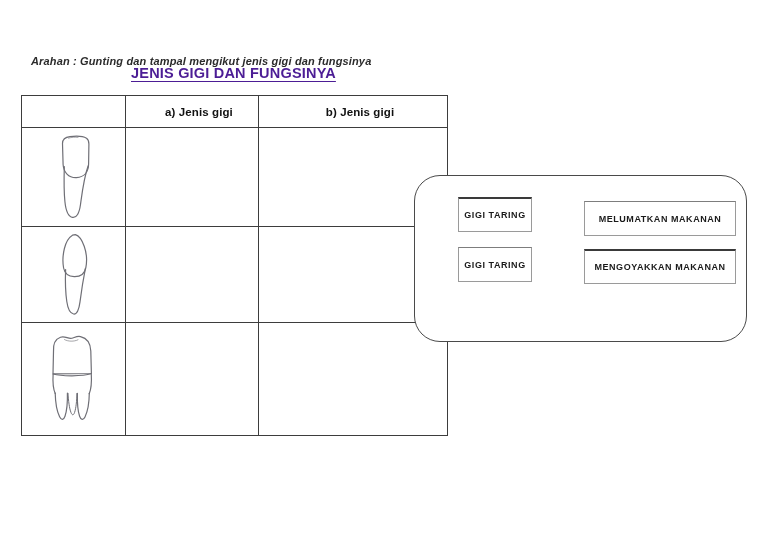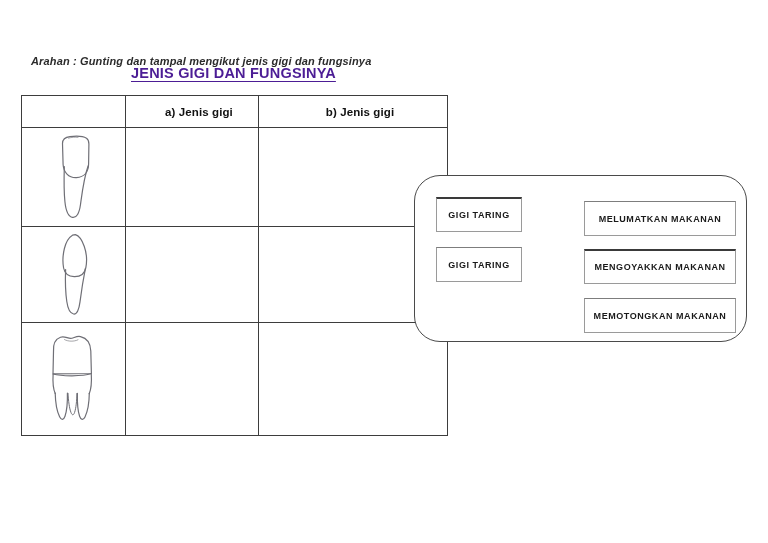--- a/index.html
+++ b/index.html
@@ -113,22 +113,22 @@
     font-size: 9px;
     font-weight: bold;
     letter-spacing: 0.55px;
     color: #1a1a1a;
     white-space: nowrap;
   }
   .bank-card.light-top { border-top: 1px solid #7d7d7d; }
 
   
   .type-card {
-    left: 21px;
-    width: 86px;
+    left: 43px;
+    width: 74px;
     height: 35px;
   }
   .type-card.c1 { top: 21px; }
   .type-card.c2 { top: 71px; }
   .type-card.c3 { top: 121px; }
 
   
   .func-card {
     left: 169px;
     width: 152px;
@@ -242,15 +242,14 @@
   </tbody>
 </table>
 
 <div id="cutout-bank">
 
   <div class="bank-card type-card c1">GIGI TARING</div>
   <div class="bank-card type-card c2 light-top">GIGI TARING</div>
 
   <div class="bank-card func-card c1 light-top">MELUMATKAN MAKANAN</div>
   <div class="bank-card func-card c2">MENGOYAKKAN MAKANAN</div>
-  <div class="bank-card func-card c3 light-top">MEMOTONGKAN  MAKANAN</div>
 
 </div>
 
 </body></html>

